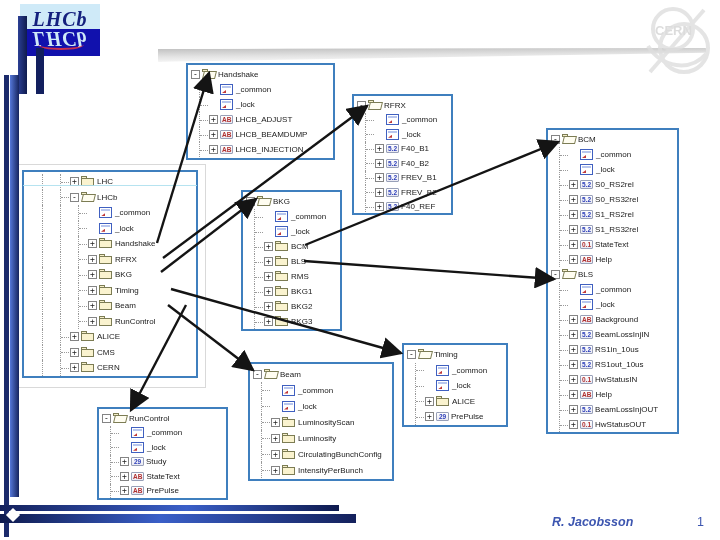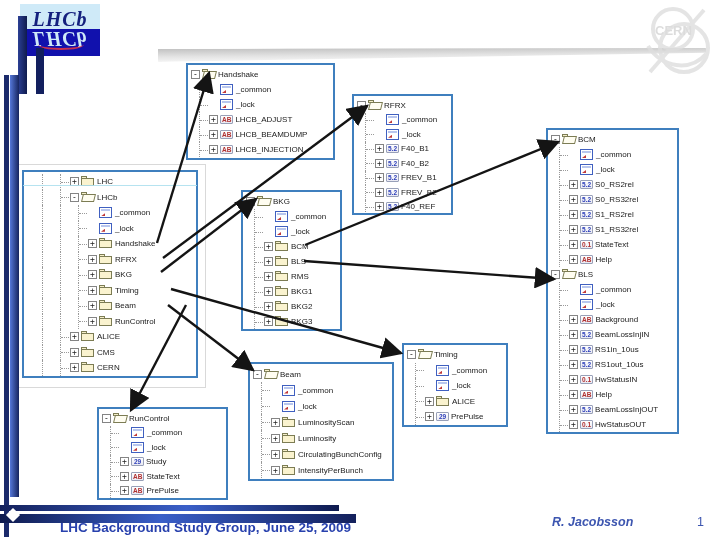--- a/index.html
+++ b/index.html
@@ -593,16 +593,15 @@
   <line x1="157" y1="243" x2="209" y2="73" stroke="#141414" stroke-width="2.4" marker-end="url(#ah)"></line>
       <line x1="163" y1="258" x2="367" y2="106" stroke="#141414" stroke-width="2.4" marker-end="url(#ah)"></line>
       <line x1="161" y1="272" x2="256" y2="199" stroke="#141414" stroke-width="2.4" marker-end="url(#ah)"></line>
       <line x1="305" y1="245" x2="558" y2="142" stroke="#141414" stroke-width="2.4" marker-end="url(#ah)"></line>
       <line x1="304" y1="261" x2="554" y2="279" stroke="#141414" stroke-width="2.4" marker-end="url(#ah)"></line>
       <line x1="171" y1="289" x2="401" y2="353" stroke="#141414" stroke-width="2.4" marker-end="url(#ah)"></line>
       <line x1="168" y1="305" x2="253" y2="370" stroke="#141414" stroke-width="2.4" marker-end="url(#ah)"></line>
       <line x1="186" y1="305" x2="131" y2="410" stroke="#141414" stroke-width="2.4" marker-end="url(#ah)"></line>
     </svg>
 
-  <div class="f-group">LHC Background Study Group, June 25, 2009</div>
   <div class="f-author">R. Jacobsson</div>
   <div class="f-page">1</div>
 </div>
 
 </body></html>

